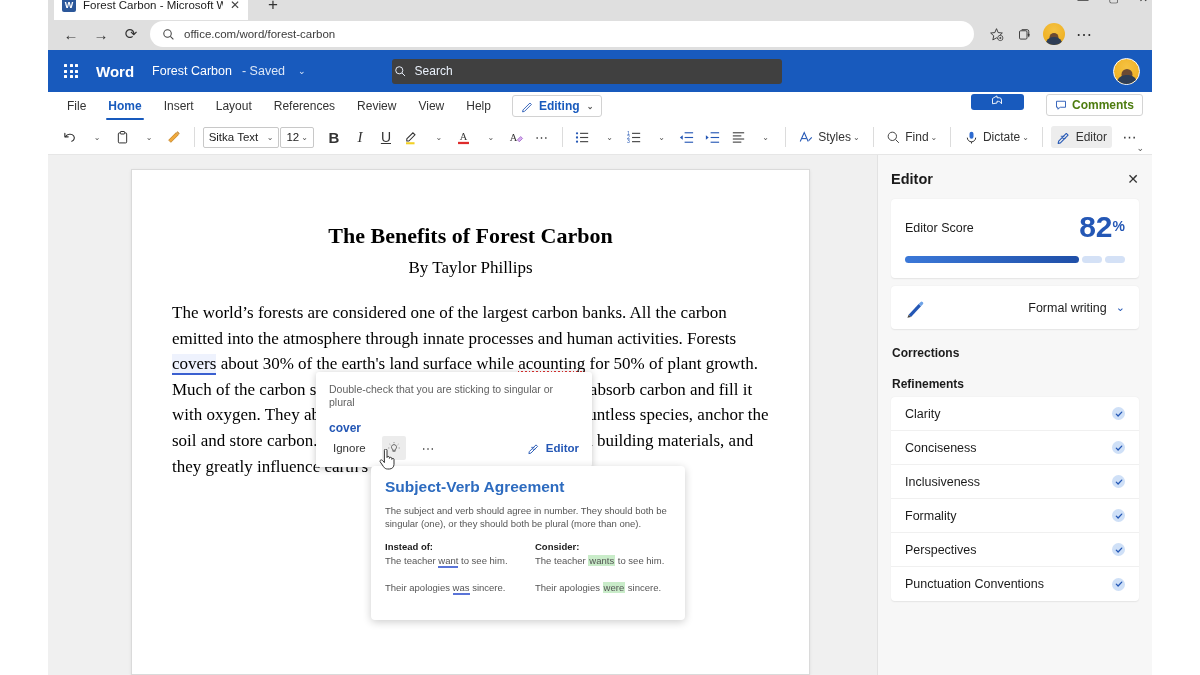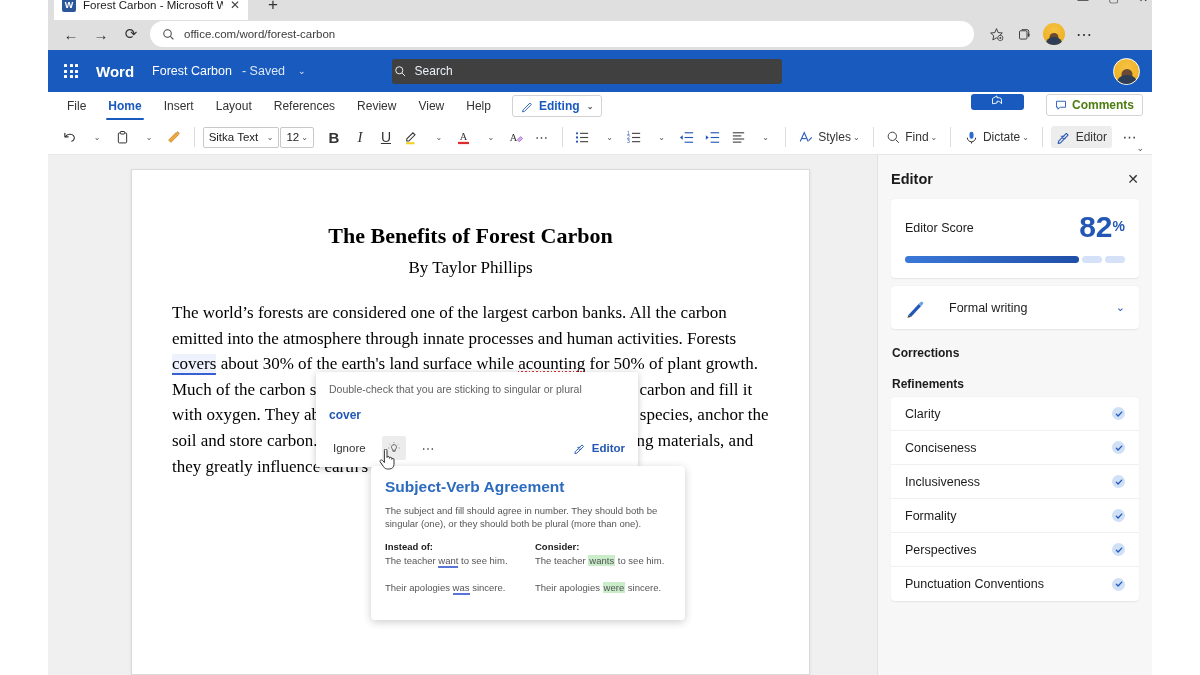--- a/index.html
+++ b/index.html
@@ -219,43 +219,44 @@
   .score-value{ font-size:30px;font-weight:bold;color:#2457b5;line-height:1;}
   .score-pct{ font-size:14px;font-weight:bold;color:#2457b5;vertical-align:super;}
   .score-bar{ display:flex;gap:3px;margin-top:14px;height:7px;}
   .score-bar .fill{
     flex:0 0 79%; border-radius:4px;
     background:linear-gradient(90deg,#3b78d8 0%,#1f4fa8 100%);
   }
   .score-bar .seg{ flex:1 1 auto;border-radius:4px;background:#d4e1f6;}
   .formal-card{
     background:#fff;border-radius:4px;margin-top:8px;height:43px;
-    display:flex;align-items:center;padding:0 14px;gap:24px;cursor:pointer;
+    display:flex;align-items:center;padding:0 14px;gap:9px;cursor:pointer;
     box-shadow:0 .5px 1.5px rgba(0,0,0,.08);
+    text-align:right;
   }
   .formal-label{ font-size:12.5px;color:#1b1b1b;flex:1 1 auto;}
   .formal-caret{ color:#2457b5;font-size:11px;}
   .sec-head{ font-size:12px;font-weight:bold;color:#1b1b1b;margin:17px 0 6px 1px;}
   .list-card{ background:#fff;border-radius:4px;box-shadow:0 .5px 1.5px rgba(0,0,0,.08);overflow:hidden;}
   .list-row{
     height:34px;display:flex;align-items:center;justify-content:space-between;
     padding:0 14px;border-bottom:1px solid #f0f0f0;cursor:pointer;
   }
   .list-row:last-child{ border-bottom:none;}
   .list-label{ font-size:12.5px;color:#1b1b1b;}
   .list-count{ font-size:12.5px;font-weight:bold;color:#1b1b1b;}
   .check-badge{
     width:13px;height:13px;border-radius:50%;background:#cfe0f7;
     display:flex;align-items:center;justify-content:center;
   }
   .check-badge svg{ width:8px;height:8px;}
 
   
   .sugg-card{
-    position:absolute; left:316px; top:372px; width:322px; height:95px;
+    position:absolute; left:316px; top:372px; width:276px; height:95px;
     background:#fff; border-radius:3px;
     box-shadow:0 1.5px 7px rgba(0,0,0,.22);
   }
   .sugg-desc{ font-size:10.5px;color:#616161;padding:11px 12px 0 13px;line-height:13px;}
   .sugg-option{ font-size:12px;font-weight:bold;color:#2457b5;padding:12px 13px 0;cursor:pointer;}
   .sugg-actions{
     position:absolute;left:0;right:0;bottom:7px;display:flex;align-items:center;padding:0 13px;gap:12px;
   }
   .sugg-ignore{ font-size:11.5px;color:#333;cursor:pointer;padding:3px 4px;}
   .bulb-btn{
@@ -701,21 +702,21 @@
               <line x1="7.2" y1="10.6" x2="10.6" y2="10.6" stroke="#2457b5" stroke-width="1"></line>
             </svg>
         </span>
         <span>Editor</span>
       </span>
     </div>
   </div>
 
   <div class="sv-card">
     <div class="sv-title">Subject-Verb Agreement</div>
-    <div class="sv-desc">The subject and fill should agree in number. They should both be singular (one), or they should both be plural (more than one).</div>
+    <div class="sv-desc">The subject and verb should agree in number. They should both be singular (one), or they should both be plural (more than one).</div>
     <div class="sv-cols">
       <div class="sv-col">
         <div class="sv-colhead">Instead of:</div>
         <div class="sv-line"><span>The teacher </span><span class="u-blue">want</span><span> to see him.</span></div>
         <div class="sv-line gap"><span>Their apologies </span><span class="u-blue">was</span><span> sincere.</span></div>
       </div>
       <div class="sv-col">
         <div class="sv-colhead">Consider:</div>
         <div class="sv-line"><span>The teacher </span><span class="hl-green">wants</span><span> to see him.</span></div>
         <div class="sv-line gap"><span>Their apologies </span><span class="hl-green">were</span><span> sincere.</span></div>

